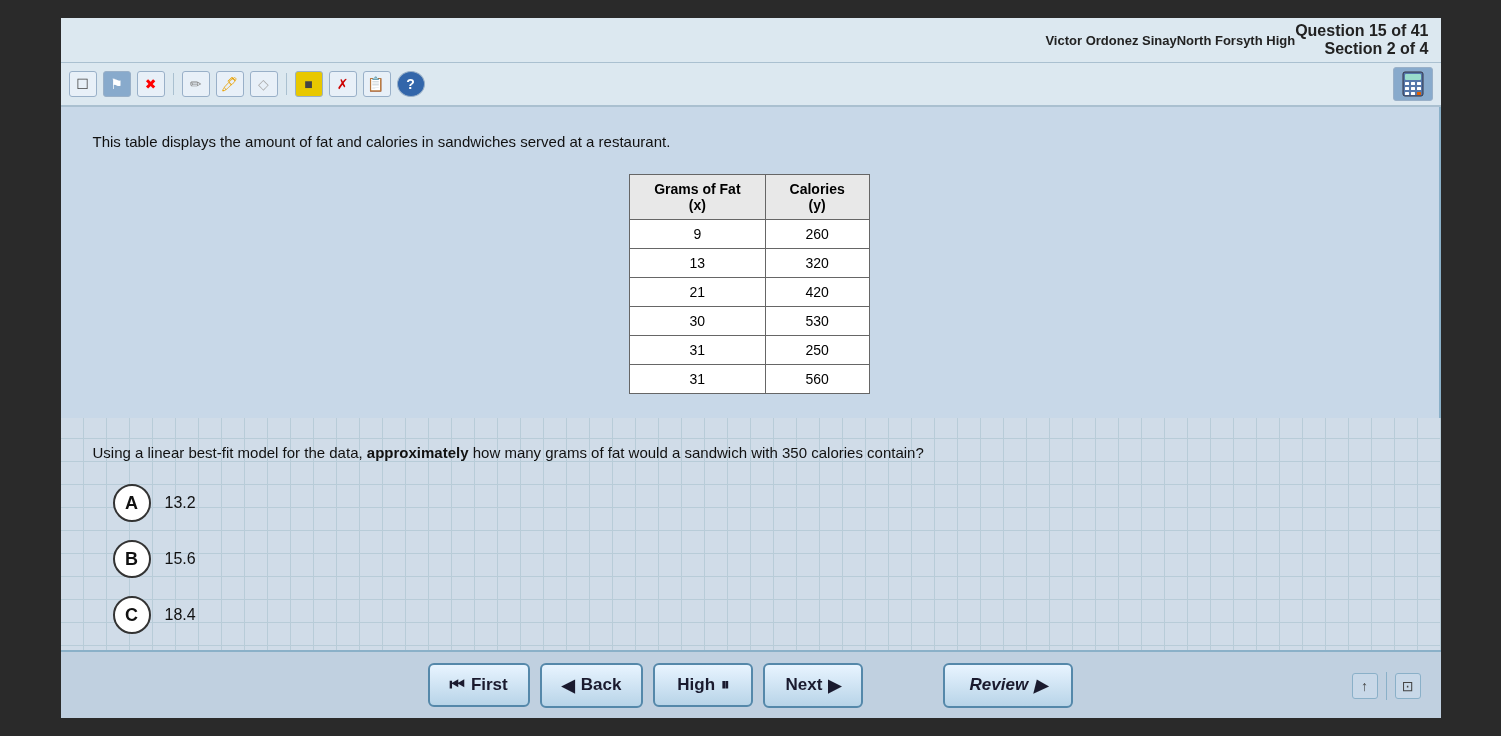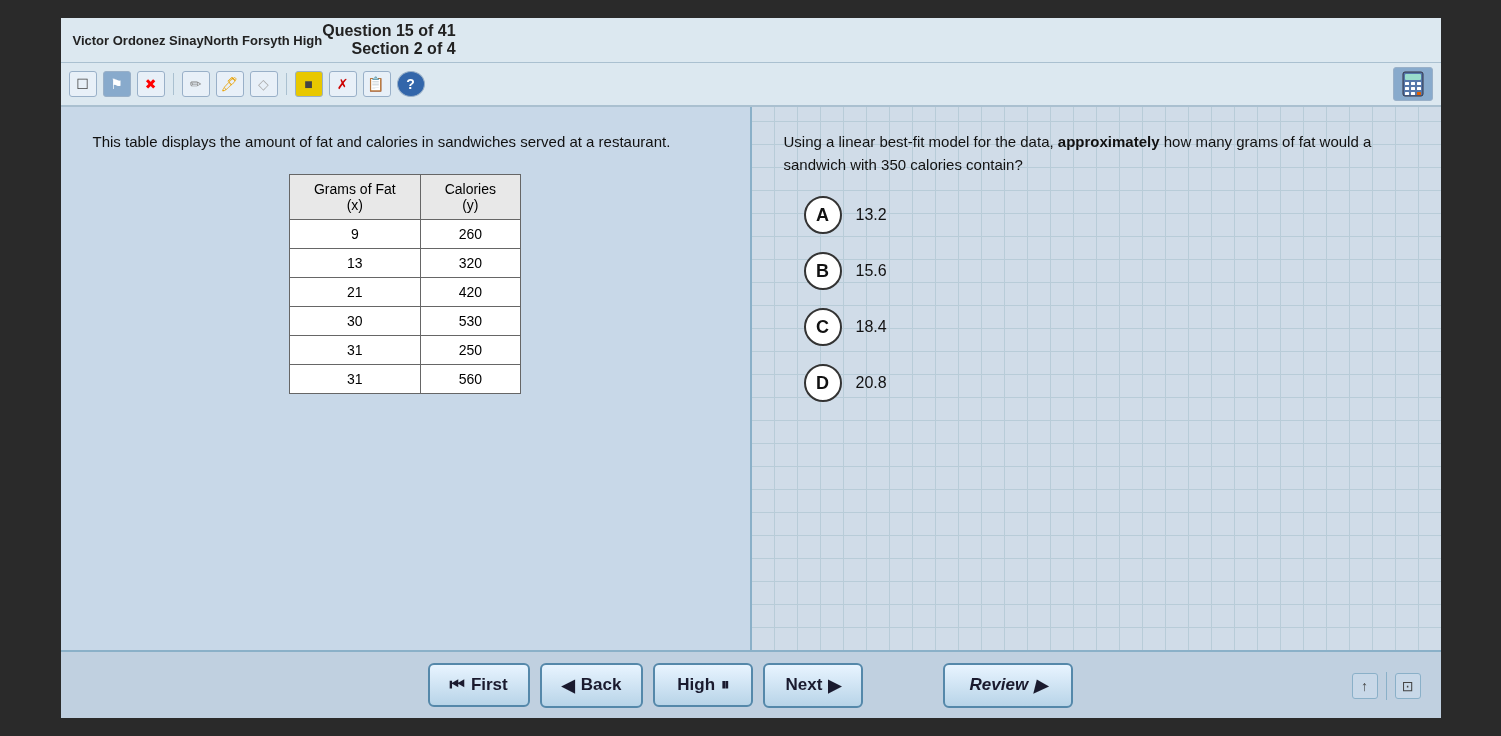--- a/index.html
+++ b/index.html
@@ -20,21 +20,21 @@
       border-radius: 4px;
       display: flex;
       flex-direction: column;
       position: relative;
     }
     
     .header {
       background: #dce8f0;
       padding: 4px 12px;
       display: flex;
-      justify-content: flex-start;
+      justify-content: flex-end;
       align-items: center;
       border-bottom: 1px solid #aac0d0;
       min-height: 32px;
     }
     .header-left {
       font-size: 13px;
       font-weight: bold;
       color: #222;
     }
     .header-center {
@@ -70,21 +70,21 @@
       justify-content: center;
       cursor: pointer;
       font-size: 14px;
       color: #444;
     }
     .toolbar-sep { width: 1px; height: 22px; background: #aac0d0; margin: 0 2px; }
     
     .main-content {
       flex: 1;
       display: flex;
-      flex-direction: row;
+      flex-direction: column;
       overflow: hidden;
     }
     
     .left-panel {
       flex: 1;
       padding: 24px 32px;
       background: #c8d8e8;
       border-right: 2px solid #8ab0c8;
     }
     .question-text {
@@ -100,21 +100,21 @@
       background: white;
     }
     .data-table th, .data-table td {
       border: 1px solid #666;
       padding: 6px 24px;
       text-align: center;
       font-size: 14px;
     }
     .data-table th {
       background: #e8e8e8;
-      font-weight: normal;
+      font-weight: bold;
     }
     .data-table td { background: white; }
     
     .right-panel {
       flex: 1;
       padding: 24px 32px;
       background: #d0dce8;
       background-image: repeating-linear-gradient(
         0deg, transparent, transparent 22px, #b8ccd8 22px, #b8ccd8 23px
       ),

